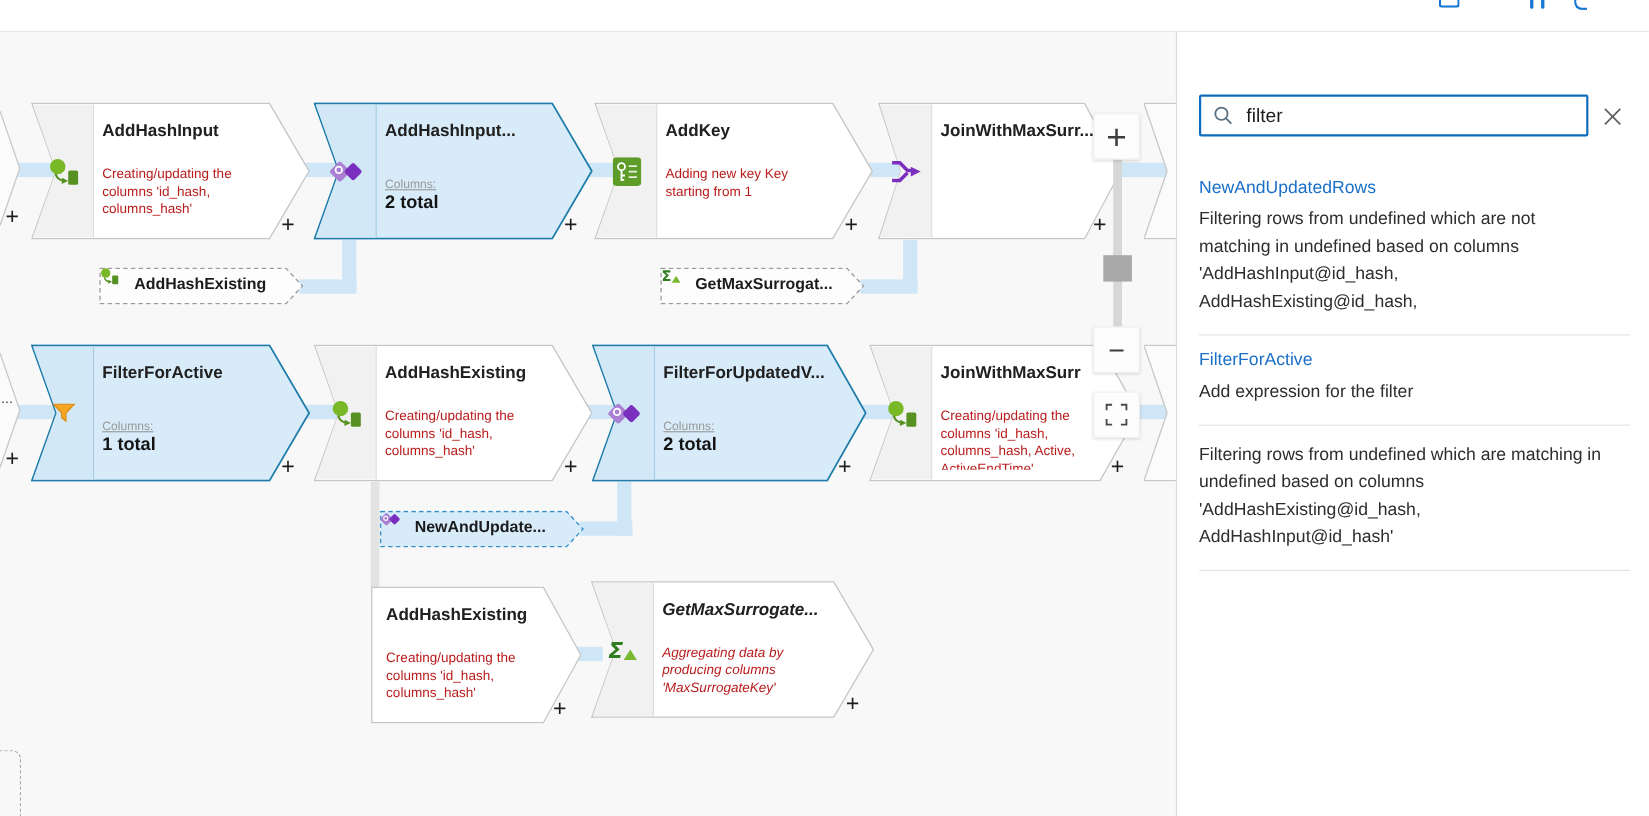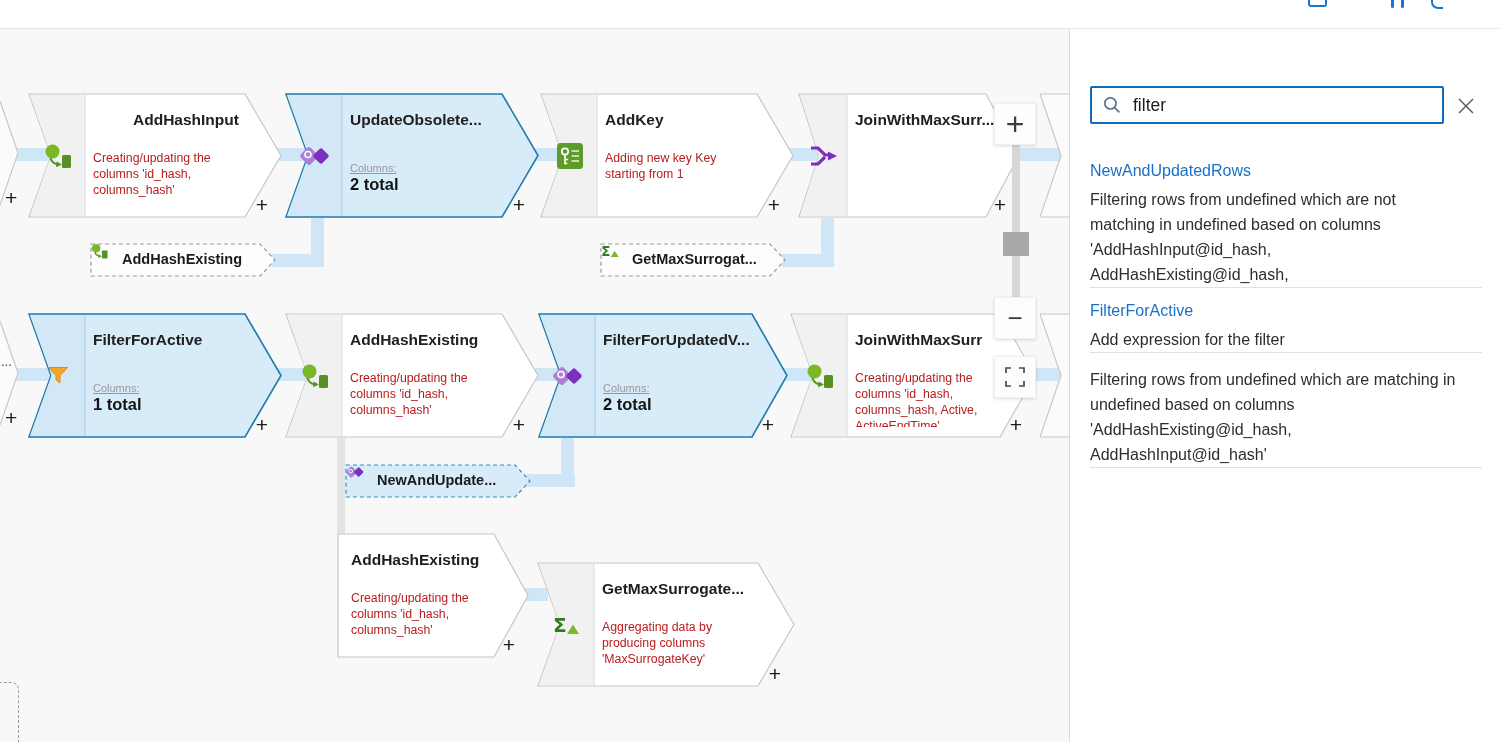--- a/index.html
+++ b/index.html
@@ -57,21 +57,21 @@
   .zglyph.minus{font-size:26px;}
   
   #panel{position:absolute;left:1070px;top:28px;width:429px;height:714px;background:#ffffff;margin-top:44px;}
   .searchbox{position:absolute;left:20px;top:14px;width:354px;height:38px;border:2px solid #0f6cbd;
              border-radius:2px;background:#fff;box-sizing:border-box;display:flex;align-items:center;}
   .searchbox svg{margin-left:10px;}
   .searchbox input{border:none;outline:none;background:transparent;margin-left:9px;
                    font-size:17.5px;color:#1c1c1c;width:290px;font-family:"Liberation Sans",sans-serif;}
   .closebtn{position:absolute;left:385px;top:23px;width:22px;height:22px;cursor:pointer;}
   .results{position:absolute;left:20px;top:90px;width:392px;}
-  .result{padding-bottom:0;margin-bottom:14px;border-bottom:1px solid #e3e1df;}
+  .result{padding-bottom:17px;margin-bottom:14px;border-bottom:1px solid #e3e1df;}
   .rtitle{font-size:16px;color:#1a6fc8;cursor:pointer;}
   .rdesc{margin-top:7px;font-size:16px;line-height:25px;color:#2e2d2c;width:372px;}
 </style>
 </head>
 <body>
 
 <svg width="0" height="0" style="position:absolute">
   <defs>
     <symbol id="icon-derived" viewBox="0 0 30 26">
       <circle cx="9.5" cy="8.5" r="7" fill="#79b928"></circle>
@@ -144,35 +144,35 @@
 
     <div class="node" style="left:28px;top:65px;width:254px;">
       <svg class="shape" width="254" height="125">
         <path class="n-outline" d="M1 1 L217 1 L253 62.5 L217 124 L1 124 L23 62.5 Z"></path>
         <path class="n-strip" d="M1.8 2 L57 2 L57 123 L1.8 123 L23 62.5 Z"></path>
         <line class="n-div" x1="57" y1="2" x2="57" y2="123"></line>
       </svg>
       <svg class="nicon" style="left:15px;" width="30" height="26">
           <use href="#icon-derived"></use>
         </svg>
-      <div class="ntitle" style="left:65px;margin-left:40px;">AddHashInput</div>
+      <div class="ntitle" style="left:65px;">AddHashInput</div>
       <div class="ndesc" style="left:65px;width:152px;">Creating/updating the columns 'id_hash, columns_hash'</div>
       <div class="nplus">+</div>
     </div>
 
     <div class="node sel" style="left:285px;top:65px;width:254px;">
       <svg class="shape" width="254" height="125">
         <path class="n-outline" d="M1 1 L217 1 L253 62.5 L217 124 L1 124 L23 62.5 Z"></path>
         <path class="n-strip" d="M2 2.2 L57 2.2 L57 122.8 L2 122.8 L23.5 62.5 Z"></path>
         <line class="n-div" x1="57" y1="2" x2="57" y2="123"></line>
       </svg>
       <svg class="nicon" style="left:14px;" width="32" height="26">
           <use href="#icon-exists"></use>
         </svg>
-      <div class="ntitle" style="left:65px;">UpdateObsolete...</div>
+      <div class="ntitle" style="left:65px;">AddHashInput...</div>
       <div class="ncols-label" style="left:65px;">Columns:</div>
       <div class="ncols-value" style="left:65px;">2 total</div>
       <div class="nplus">+</div>
     </div>
 
     <div class="node" style="left:540px;top:65px;width:254px;">
       <svg class="shape" width="254" height="125">
         <path class="n-outline" d="M1 1 L217 1 L253 62.5 L217 124 L1 124 L23 62.5 Z"></path>
         <path class="n-strip" d="M1.8 2 L57 2 L57 123 L1.8 123 L23 62.5 Z"></path>
         <line class="n-div" x1="57" y1="2" x2="57" y2="123"></line>
@@ -304,21 +304,21 @@
 
     <div class="node" style="left:337px;top:505px;width:192px;">
       <svg class="shape" width="192" height="125">
         <path class="n-outline" d="M1 1 L157 1 L191 62.5 L157 124 L1 124 Z"></path>
       </svg>
       <div class="ntitle" style="left:14px;">AddHashExisting</div>
       <div class="ndesc" style="left:14px;width:140px;">Creating/updating the columns 'id_hash, columns_hash'</div>
       <div class="nplus">+</div>
     </div>
 
-    <div class="node" style="left:537px;top:534px;width:258px;">
+    <div class="node" style="left:537px;top:500px;width:258px;font-style:italic;">
       <svg class="shape" width="258" height="125">
         <path class="n-outline" d="M1 1 L221 1 L257 62.5 L221 124 L1 124 L23 62.5 Z"></path>
         <path class="n-strip" d="M1.8 2 L57 2 L57 123 L1.8 123 L23 62.5 Z"></path>
         <line class="n-div" x1="57" y1="2" x2="57" y2="123"></line>
       </svg>
       <svg class="nicon" style="left:15px;" width="28" height="24">
           <use href="#icon-agg"></use>
         </svg>
       <div class="ntitle" style="left:65px;">GetMaxSurrogate...</div>
       <div class="ndesc" style="left:65px;width:152px;">Aggregating data by producing columns 'MaxSurrogateKey'</div>

